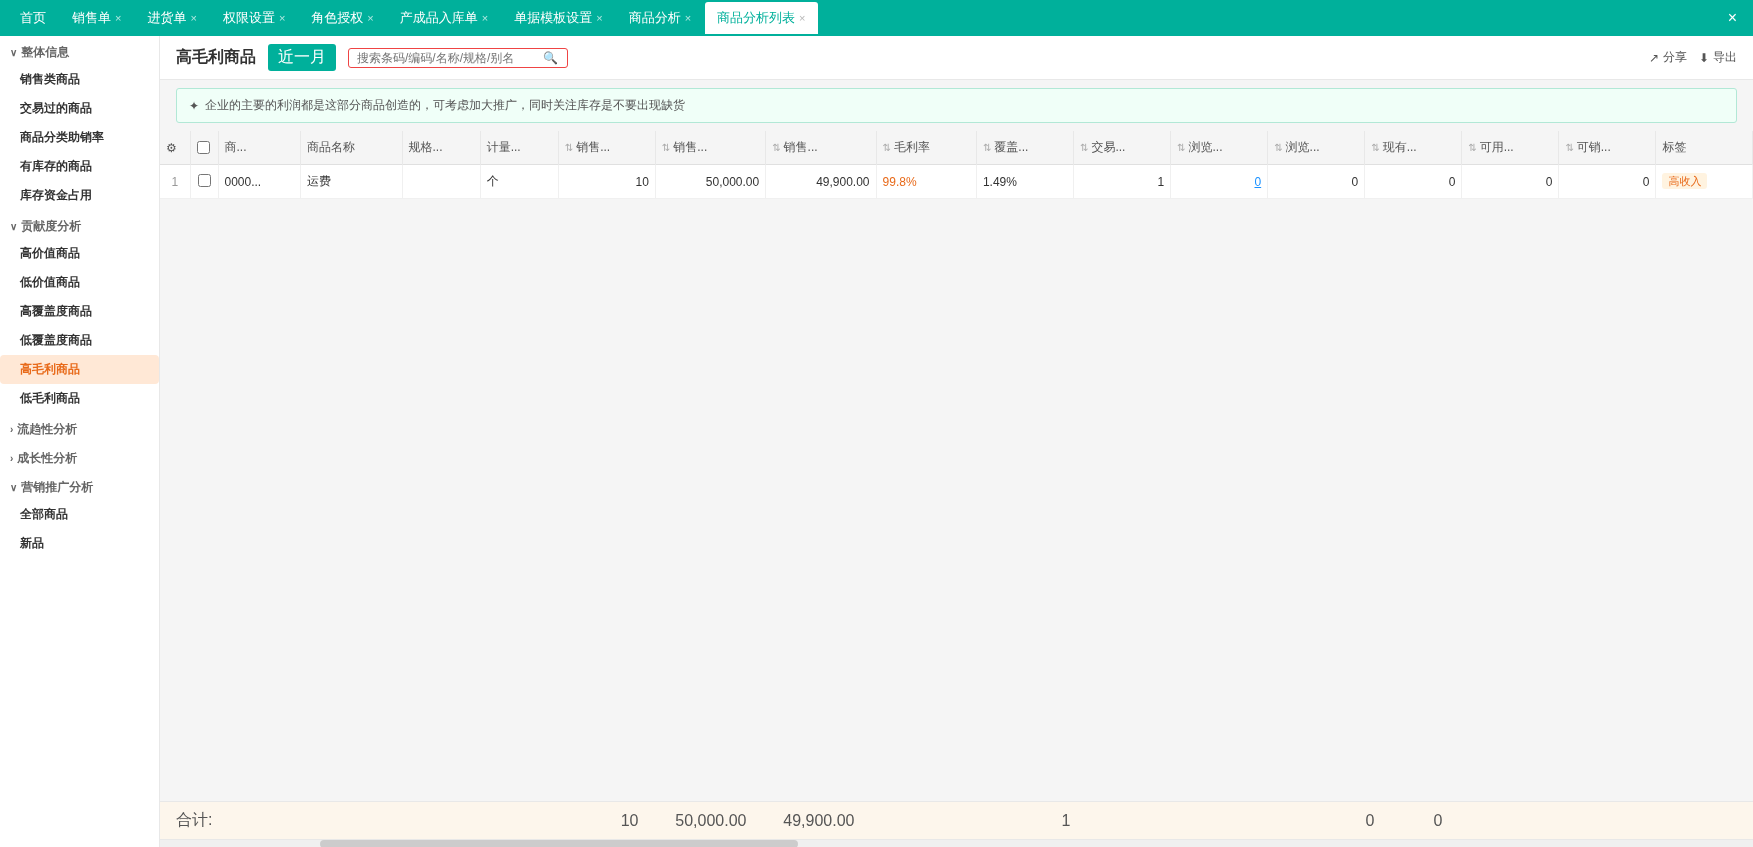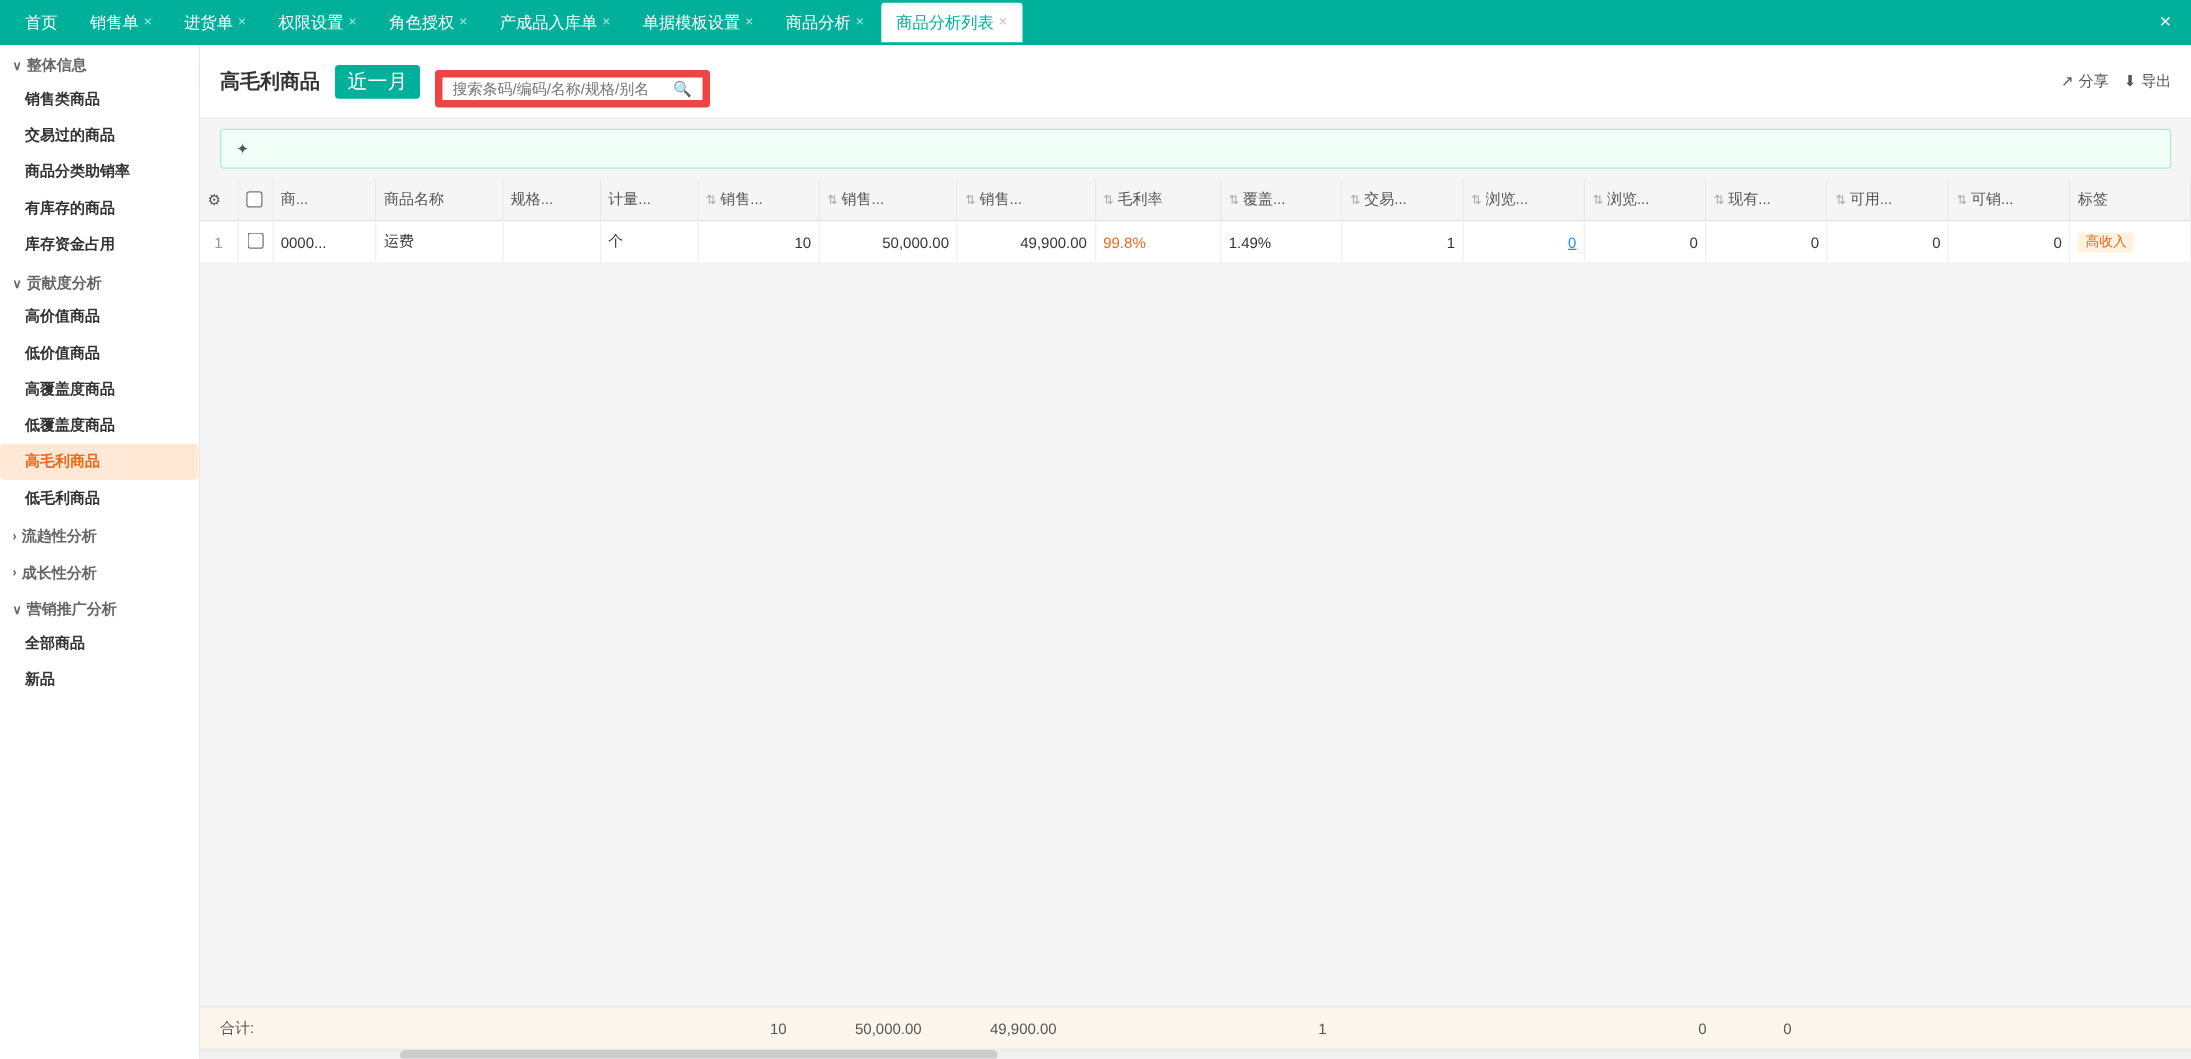--- a/index.html
+++ b/index.html
@@ -119,27 +119,26 @@
       color: #fff;
       border: none;
       border-radius: 3px;
       padding: 3px 10px;
       font-size: 16px;
       cursor: pointer;
     }
     .search-input-wrap {
       display: flex;
       align-items: center;
-      border: 6px solid #ef4444;
+      border: 1px solid #ef4444;
       border-radius: 3px;
       padding: 2px 8px;
       gap: 6px;
       background: #fff;
       width: 220px;
-      margin-top: 12px;
     }
     .search-input-wrap input {
       border: none;
       outline: none;
       font-size: 12px;
       width: 180px;
       color: #999;
     }
     .header-right {
       margin-left: auto;
@@ -221,21 +220,21 @@
     .link-blue { color: #1890ff; cursor: pointer; text-decoration: underline; }
 
     
     .table-footer {
       background: #fdf6ec;
       border-top: 1px solid #e8e8e8;
       padding: 8px 16px;
       display: flex;
       align-items: center;
       gap: 8px;
-      font-size: 12px;
+      font-size: 16px;
       color: #555;
       flex-shrink: 0;
     }
     .footer-label { color: #555; margin-right: 20px; }
     .footer-cell { min-width: 80px; text-align: right; }
 
     
     .bottom-scroll {
       height: 8px;
       background: #f0f0f0;
@@ -362,20 +361,21 @@
         </div>
         <div class="header-btn">
           <span>⬇</span>
           <span>导出</span>
         </div>
       </div>
     </div>
 
     <div class="info-banner">
       <span>✦</span>
+      <span>企业的主要的利润都是这部分商品创造的，可考虑加大推广，同时关注库存是不要出现缺货</span>
     </div>
 
     <div class="table-wrap">
       <table>
         <thead id="table-head">
             <tr>
               <th>
                 <div class="th-inner">
                   <span>⚙</span>
                 </div>

